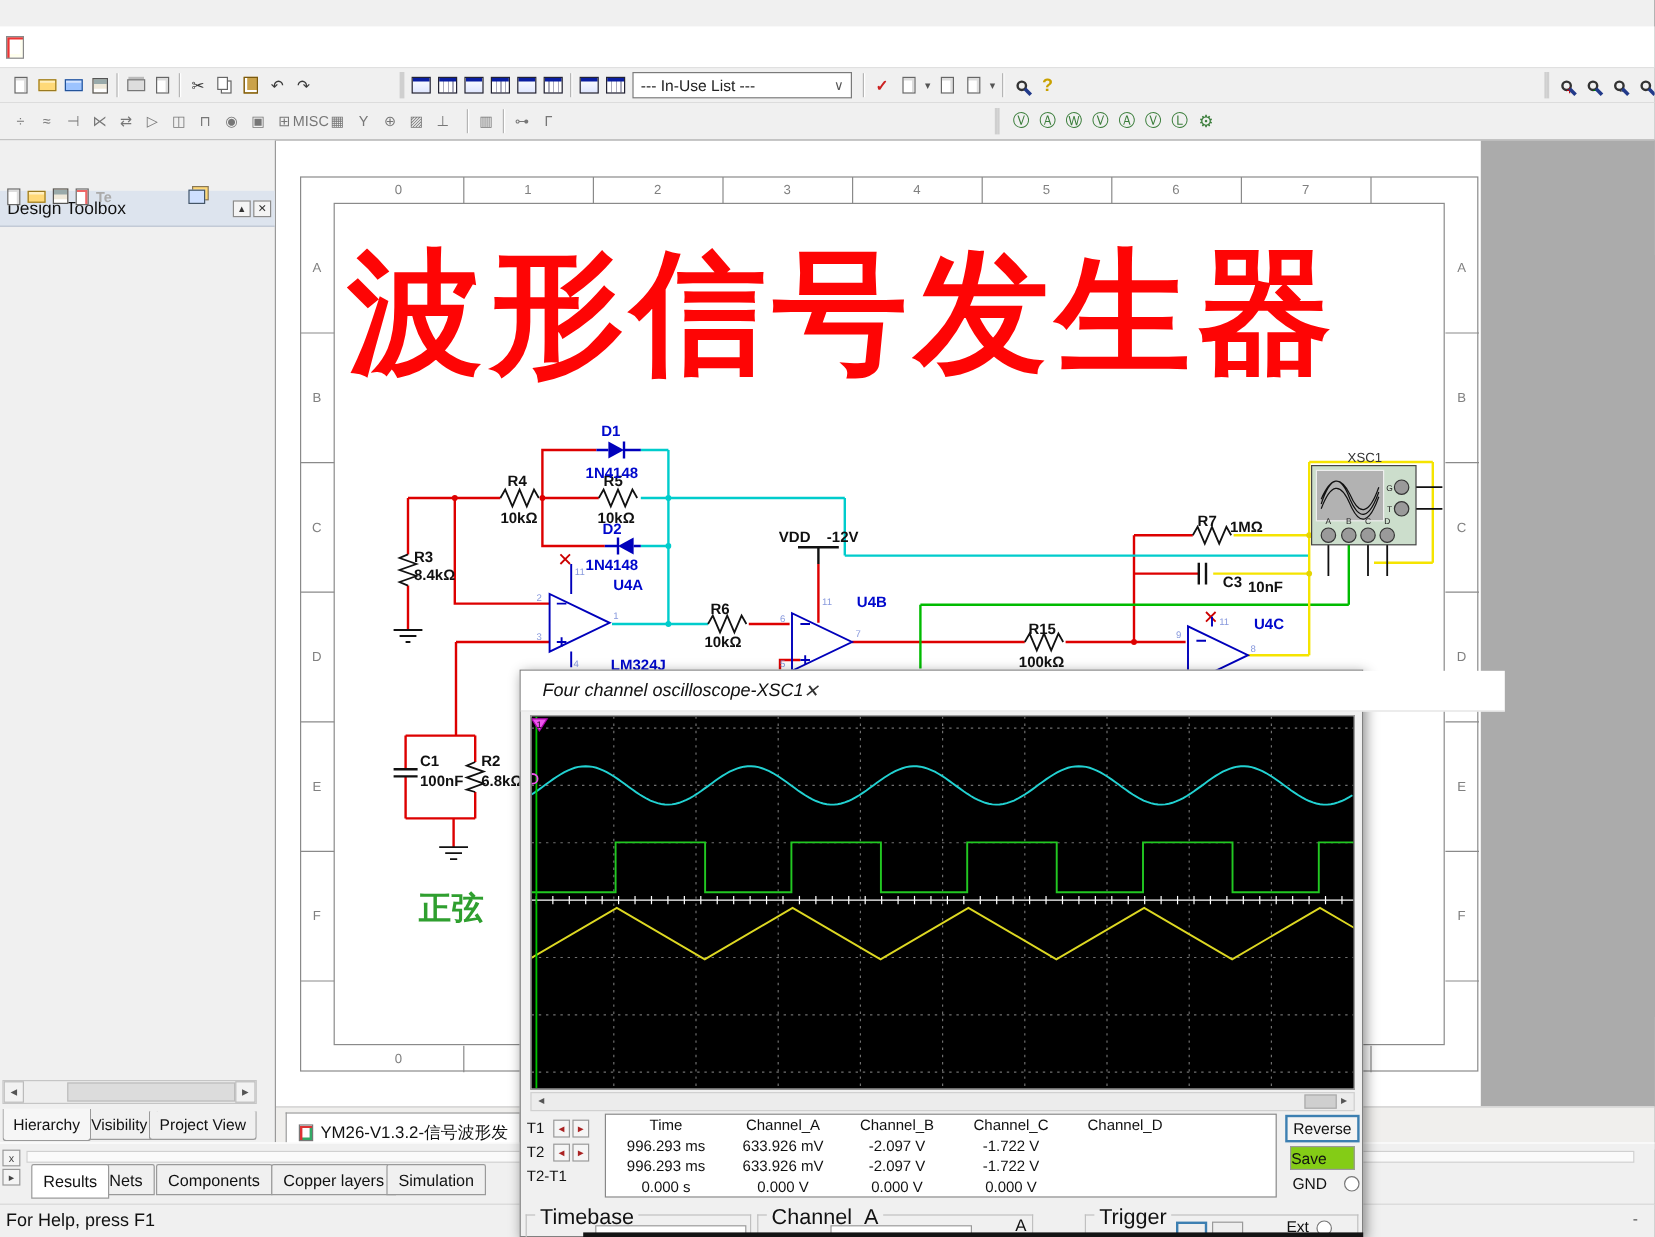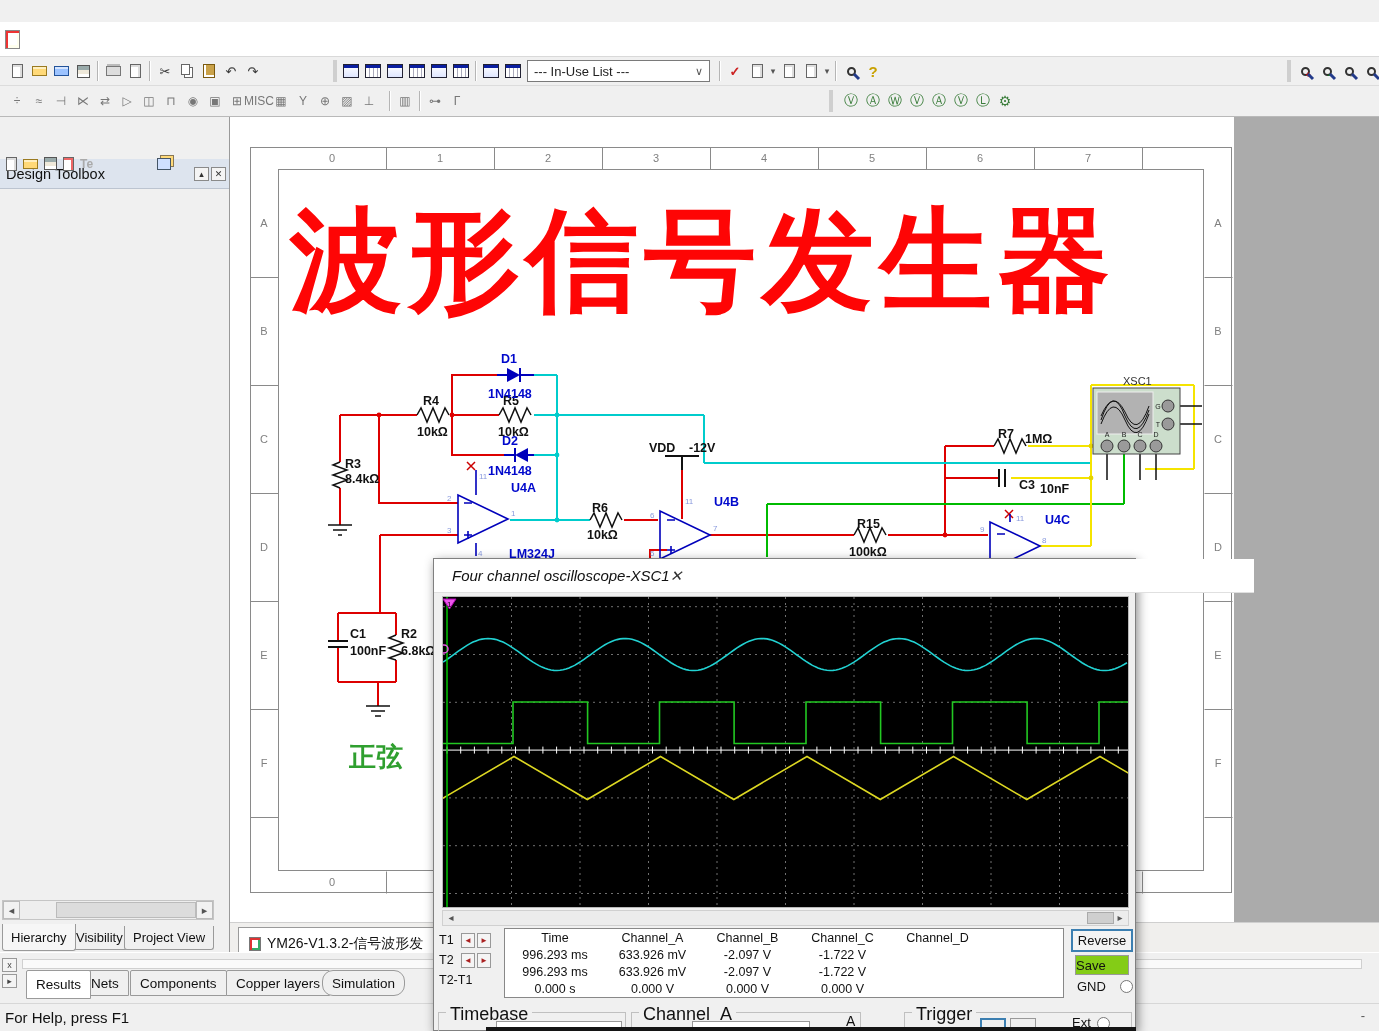--- a/index.html
+++ b/index.html
@@ -493,21 +493,21 @@
       </div>
     <div class="stab" style="left:81px;">
         <span>Nets</span>
       </div>
     <div class="stab" style="left:130px;">
         <span>Components</span>
       </div>
     <div class="stab" style="left:226px;">
         <span>Copper layers</span>
       </div>
-    <div class="stab" style="left:322px;border-radius:11px;">
+    <div class="stab" style="left:322px;">
         <span>Simulation</span>
       </div>
   </div>
 
   <div class="abs" id="statusbar">
     <span>For Help, press F1</span>
   </div>
   <span id="corner-dash">-</span>
 
   <div class="abs" id="osc">

